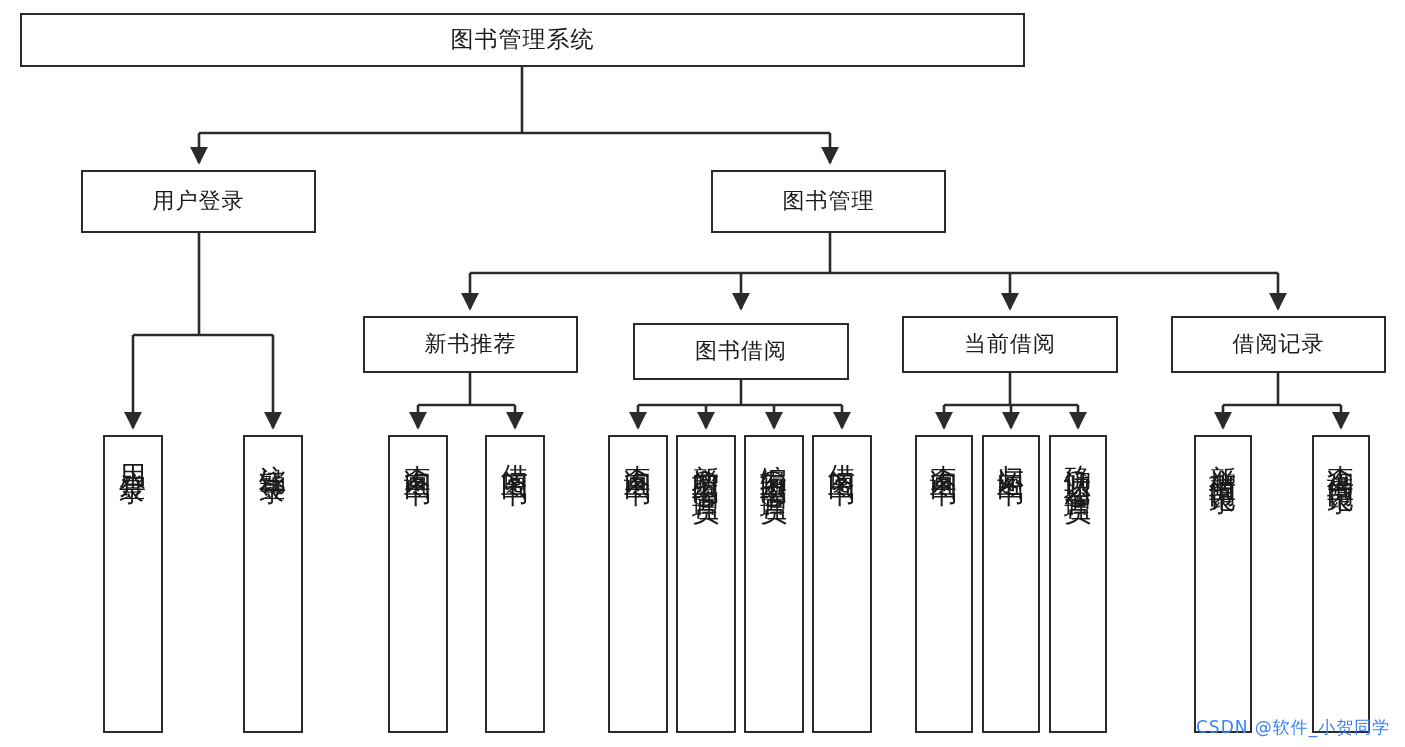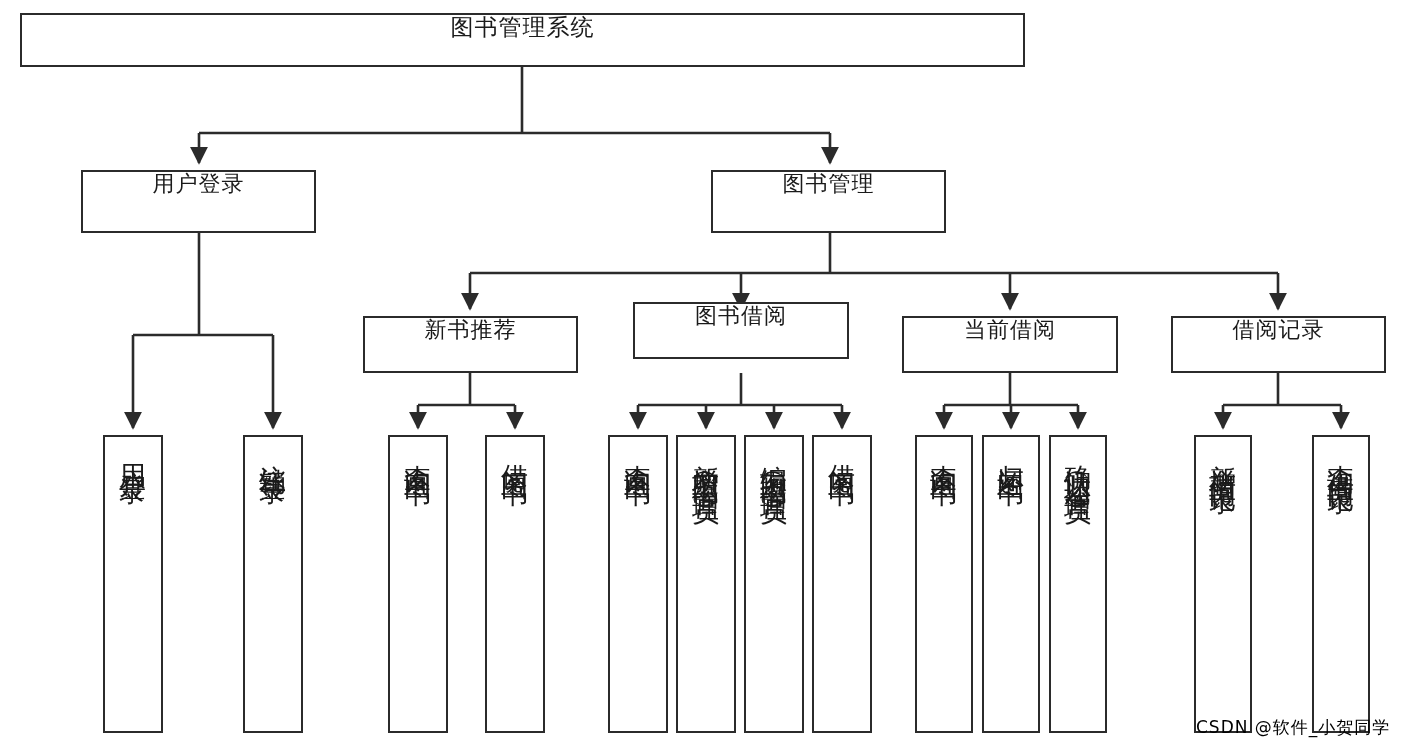--- a/index.html
+++ b/index.html
@@ -6,20 +6,21 @@
   html,body{margin:0;padding:0;background:#ffffff;}
   body{font-family:"DejaVu Sans","Liberation Sans",sans-serif;}
   #canvas{position:relative;width:1405px;height:747px;background:#ffffff;overflow:hidden;}
   #edges{position:absolute;left:0;top:0;width:1405px;height:747px;pointer-events:none;}
   .node{
     position:absolute;
     box-sizing:border-box;
     border:2px solid #2b2b2b;
     background:#ffffff;
     display:flex;
+    align-items:center;
     justify-content:center;
     color:#1a1a1a;
   }
   .node .label{
     display:block;
     text-align:center;
     line-height:1.12;
     white-space:nowrap;
   }
   
@@ -30,21 +31,21 @@
   .v .label{
     writing-mode:vertical-rl;
     text-orientation:upright;
     font-size:27px;
     line-height:1.0;
     letter-spacing:5px;
     white-space:nowrap;
   }
   .watermark{
     position:absolute;
-    color:#000000;
+    color:#3b82f6;
     font-size:17px;
     letter-spacing:1px;
     white-space:nowrap;
     user-select:none;
   }
 </style>
 </head>
 <body>
 
 <div id="canvas">
@@ -106,21 +107,21 @@
   <div class="node h" style="left:81px;top:170px;width:235px;height:63px;">
     <span class="label">用户登录</span>
   </div>
   <div class="node h" style="left:363px;top:316px;width:215px;height:57px;">
     <span class="label">新书推荐</span>
   </div>
 
   <div class="node h" style="left:711px;top:170px;width:235px;height:63px;">
     <span class="label">图书管理</span>
   </div>
-  <div class="node h" style="left:633px;top:302px;width:216px;height:57px;">
+  <div class="node h" style="left:633px;top:323px;width:216px;height:57px;">
     <span class="label">图书借阅</span>
   </div>
   <div class="node h" style="left:1171px;top:316px;width:215px;height:57px;">
     <span class="label">借阅记录</span>
   </div>
   <div class="node h" style="left:902px;top:316px;width:216px;height:57px;">
     <span class="label">当前借阅</span>
   </div>
 
   <div class="node v" style="left:103px;top:435px;width:60px;height:298px;">

